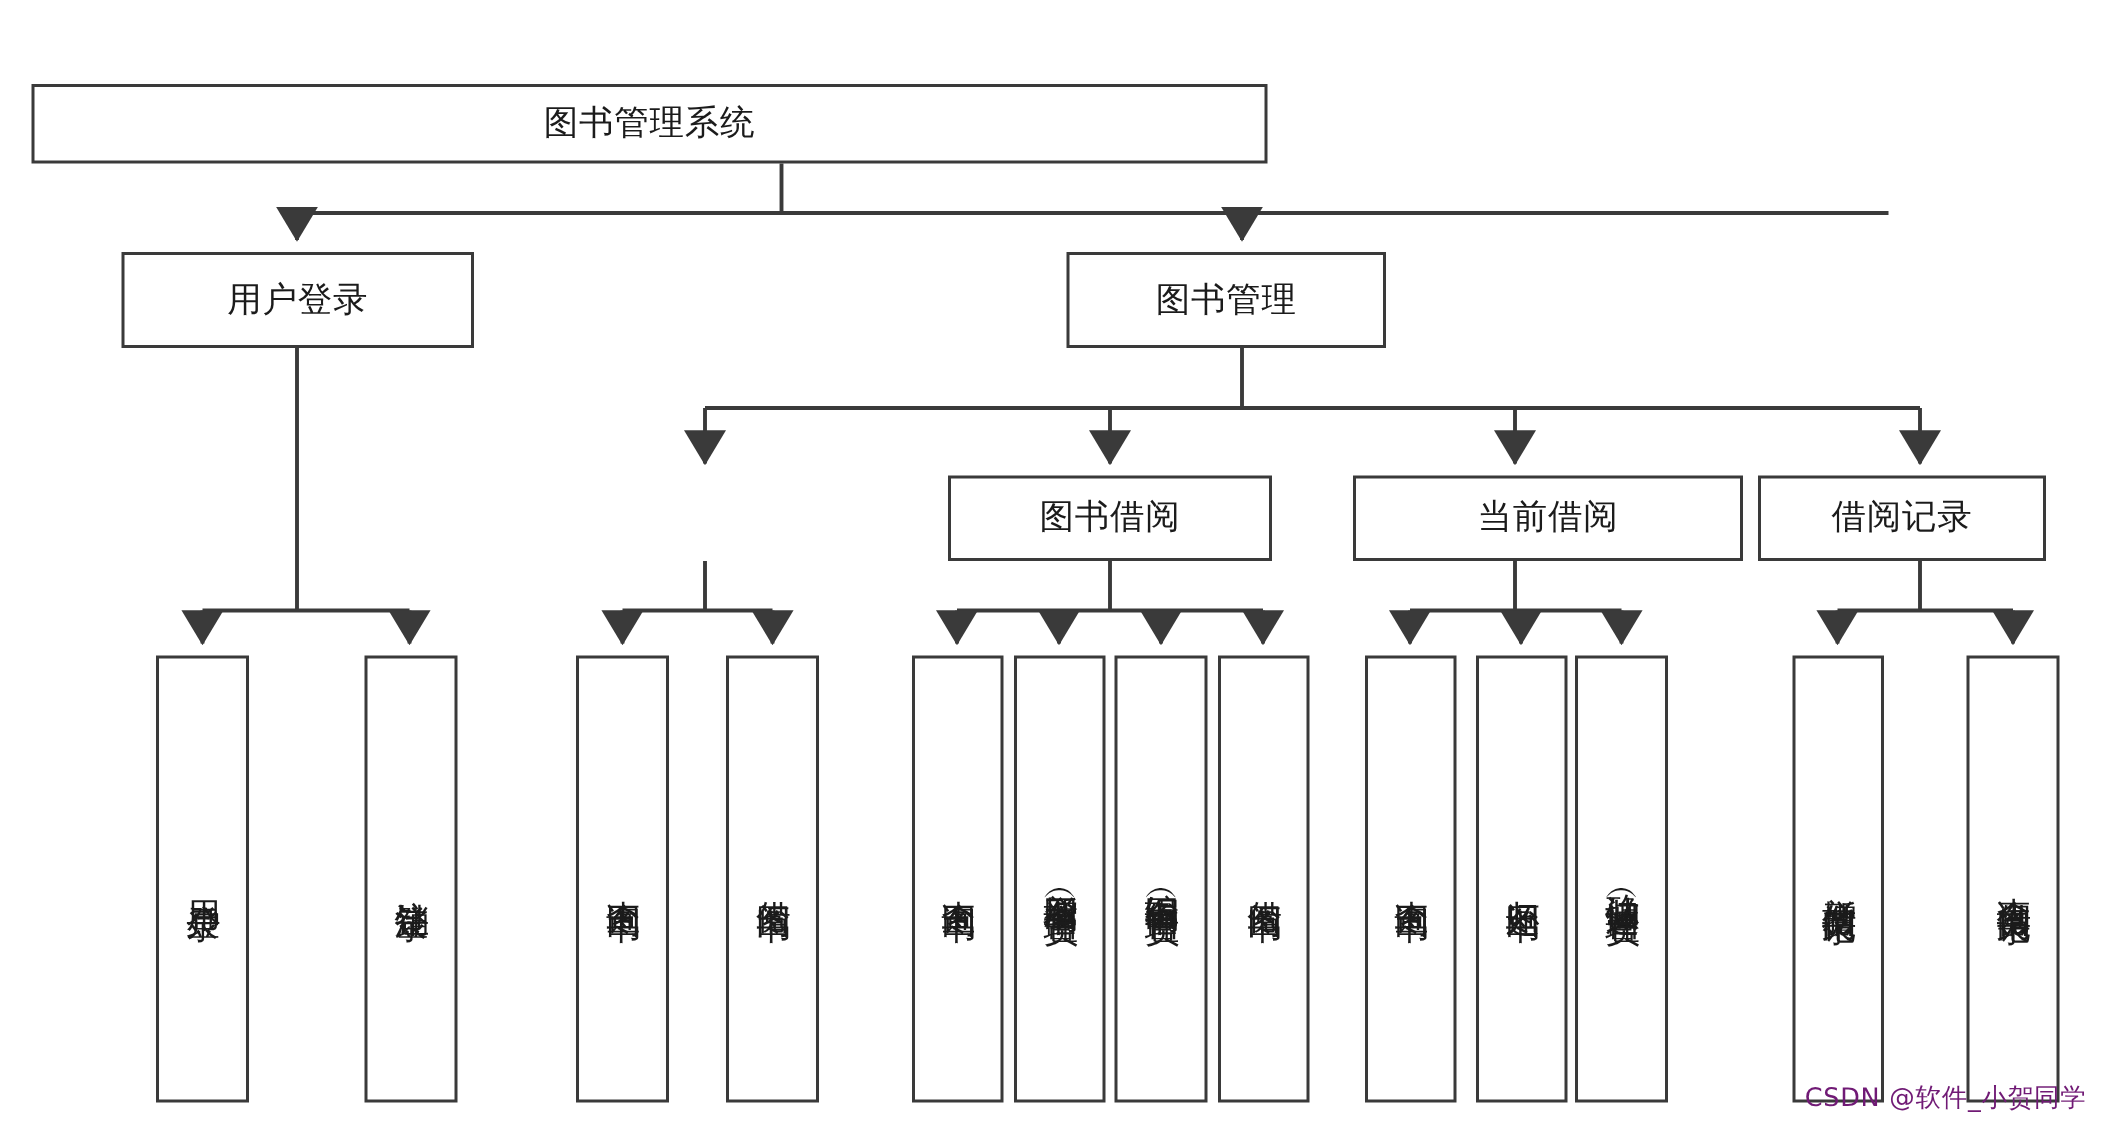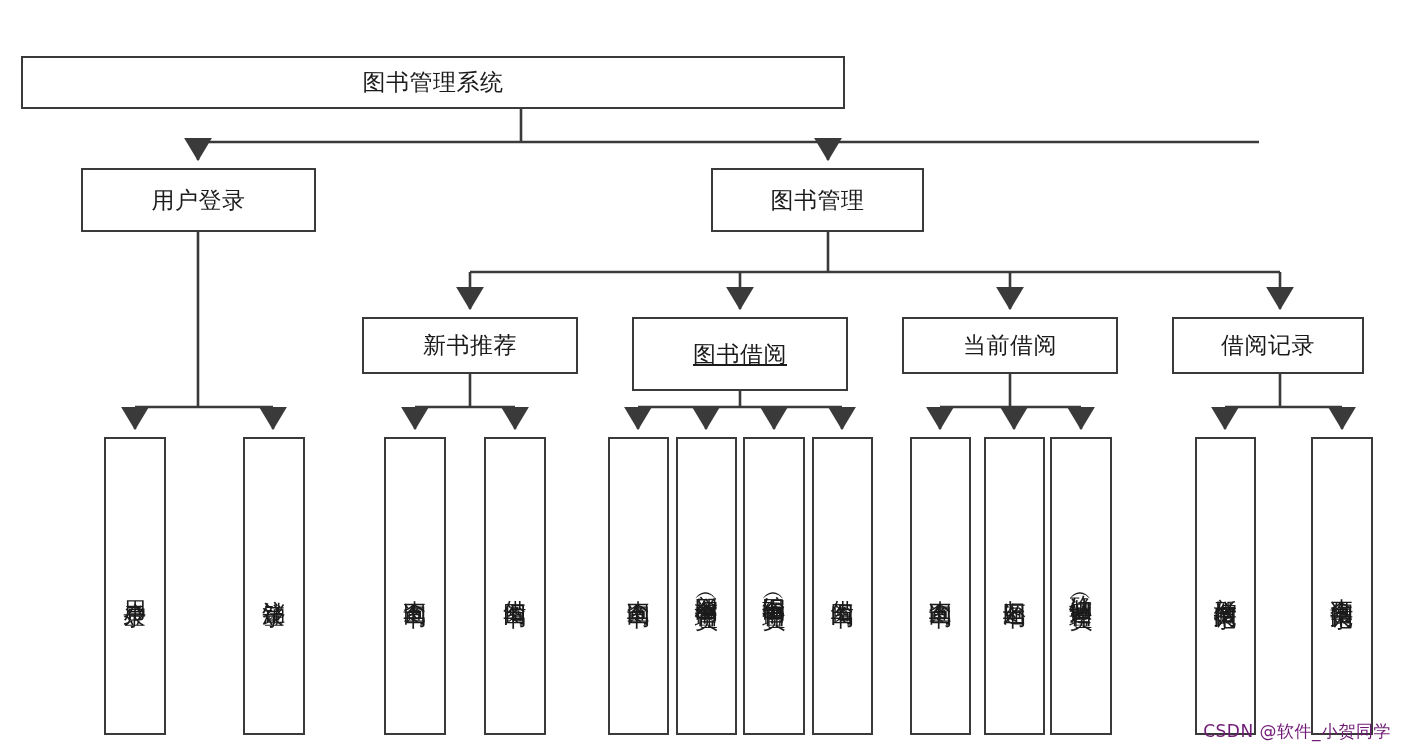--- a/index.html
+++ b/index.html
@@ -123,27 +123,24 @@
     <span class="txt">图书管理系统</span>
   </div>
 
   <div class="node horiz" id="node-l2-0" style="left: 81px; top: 168px; width: 235px; height: 64px;">
     <span class="txt">用户登录</span>
   </div>
   <div class="node horiz" id="node-l2-1" style="left: 711px; top: 168px; width: 213px; height: 64px;">
     <span class="txt">图书管理</span>
   </div>
 
-  <div class="node horiz" id="node-l3-0" style="left: 362px; top: 317px; width: 216px; height: 57px;">
-    <span class="txt">新书推荐</span>
-  </div>
-  <div class="node horiz" id="node-l3-1" style="left: 632px; top: 317px; width: 216px; height: 74px; text-decoration: underline;">
+  <div class="node horiz" id="node-l3-1" style="left: 632px; top: 317px; width: 216px; height: 57px;">
     <span class="txt">图书借阅</span>
   </div>
-  <div class="node horiz" id="node-l3-2" style="left: 902px; top: 317px; width: 216px; height: 57px;">
+  <div class="node horiz" id="node-l3-2" style="left: 902px; top: 317px; width: 260px; height: 57px;">
     <span class="txt">当前借阅</span>
   </div>
   <div class="node horiz" id="node-l3-3" style="left: 1172px; top: 317px; width: 192px; height: 57px;">
     <span class="txt">借阅记录</span>
   </div>
 
   <div class="node vert" id="node-leaf-0" style="left: 104px; top: 437px; width: 62px; height: 298px;">
     <span class="txt">用户登录</span>
   </div>
   <div class="node vert" id="node-leaf-1" style="left: 243px; top: 437px; width: 62px; height: 298px;">

